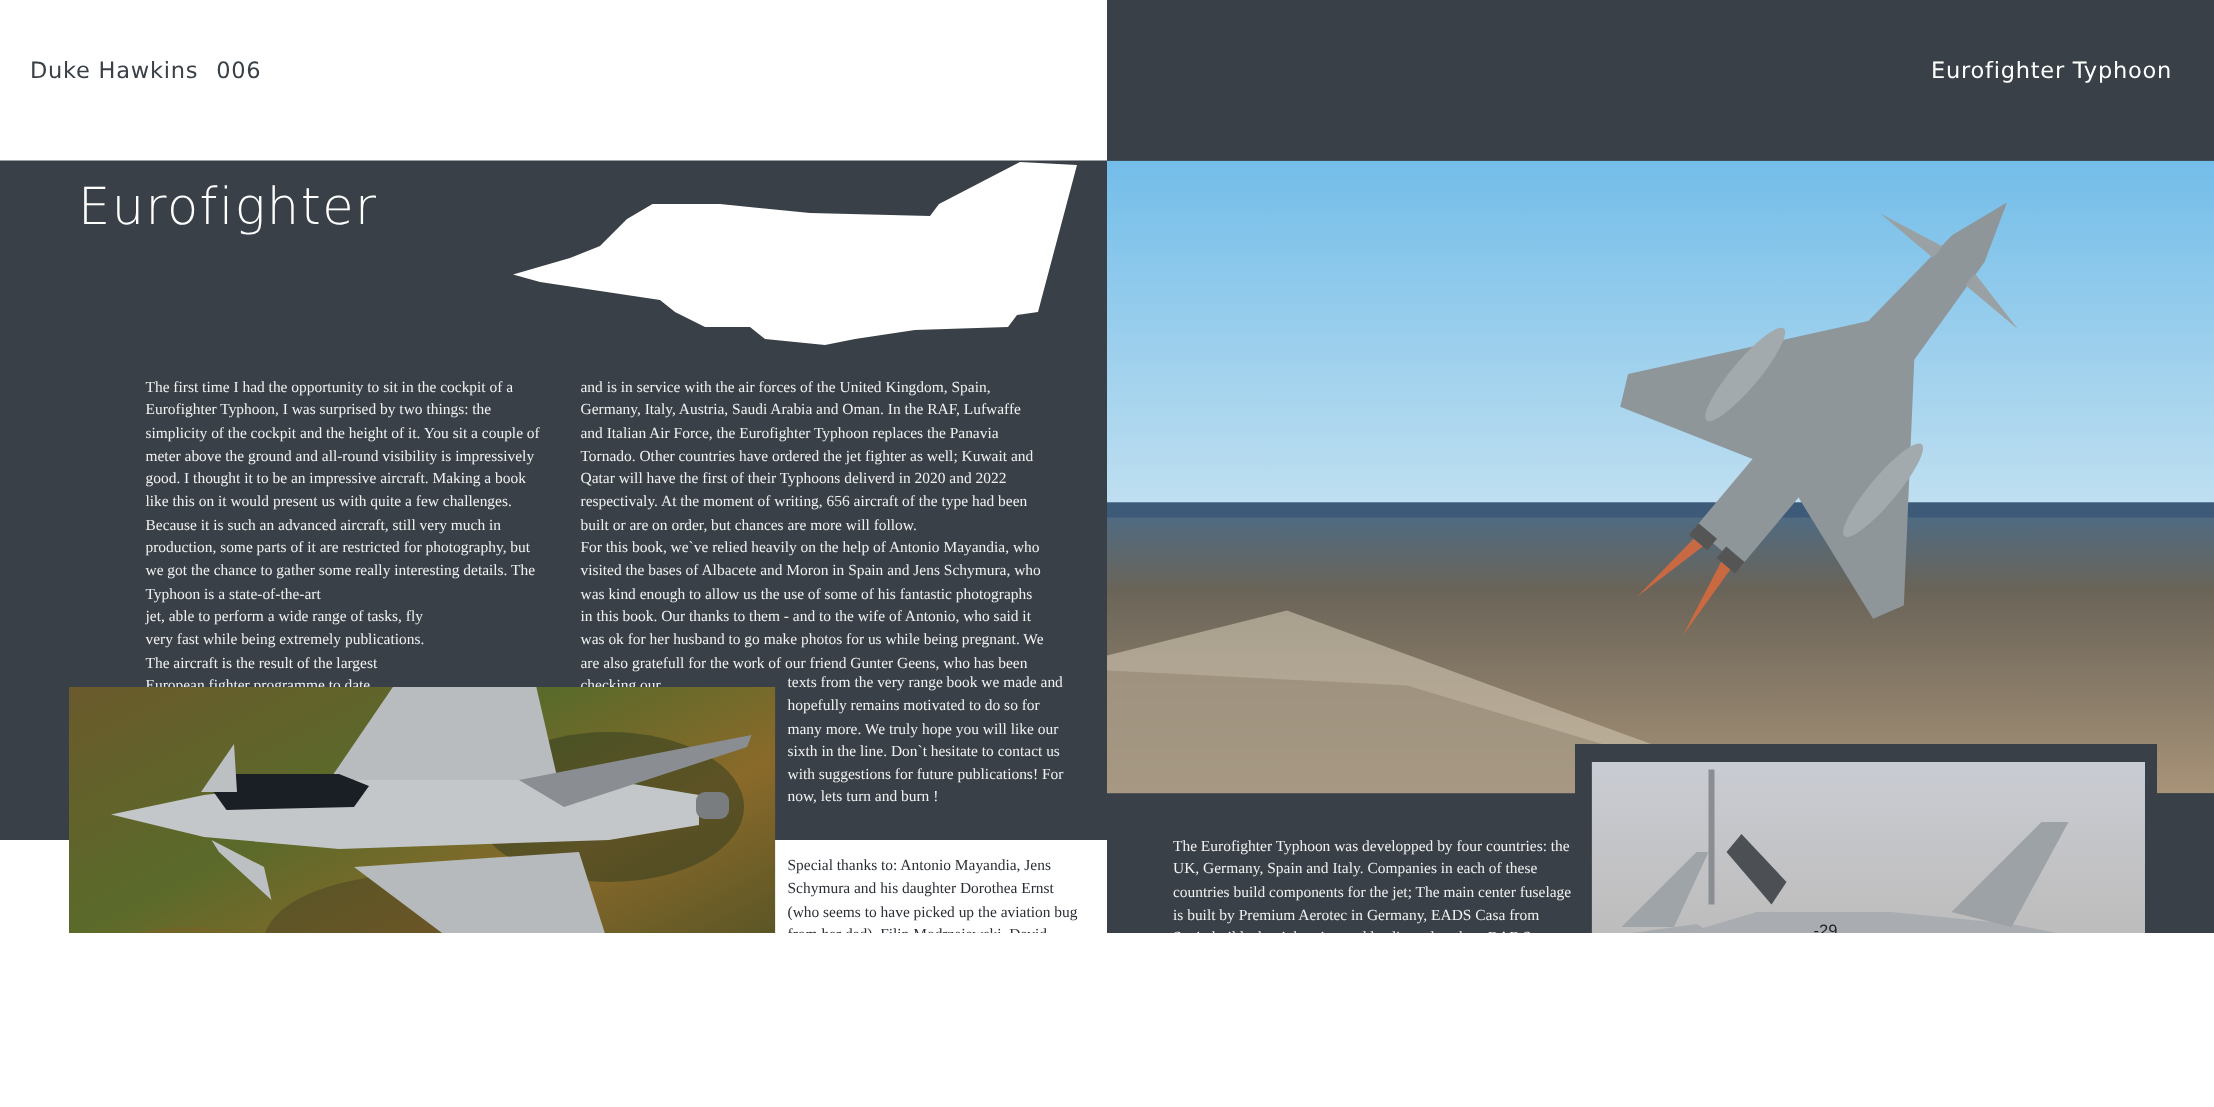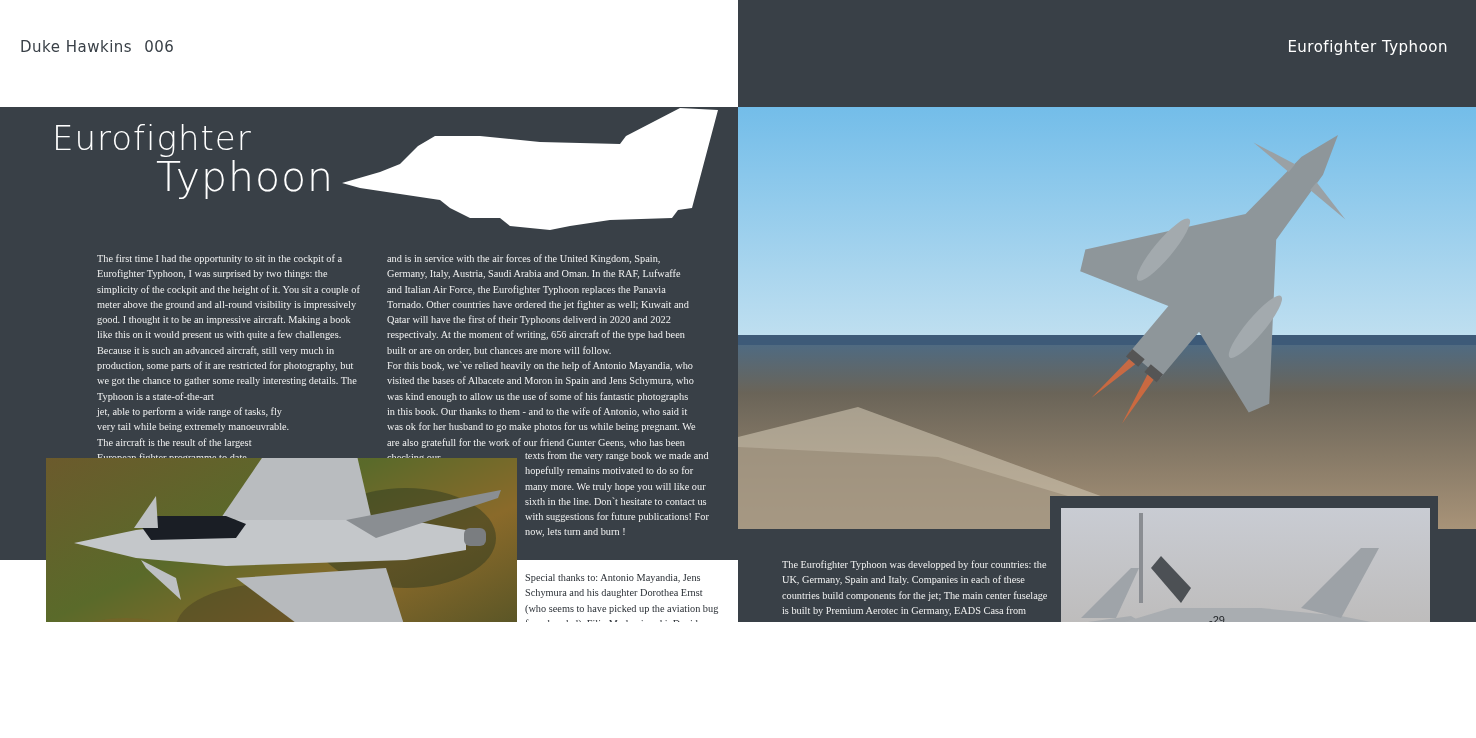--- a/index.html
+++ b/index.html
@@ -42,30 +42,29 @@
 <body>
 
 <div class="page page-left">
   <div class="header-text hdr-left">
     <span>Duke Hawkins</span><span class="num">006</span>
   </div>
 
   <div class="dark-band"></div>
 
   <div class="title title-1">Eurofighter</div>
-  <div class="title title-2">Typhoon</div>
 
   <svg class="silhouette" style="left:340px;top:108px" width="380" height="125" viewBox="0 0 380 125">
     <path fill="#fff" d="M2,75 L40,64 L60,56 L78,38 L95,28 L140,28 L200,34 L280,36 L286,28 L340,0 L378,2 L352,100 L338,102 L332,110 L270,112 L230,118 L210,122 L170,118 L160,110 L130,110 L110,100 L100,92 L60,86 L20,80 Z"></path>
   </svg>
 
   <div class="body-text white" style="left:97px;top:251px;width:265px;">
     <p>The first time I had the opportunity to sit in the cockpit of a Eurofighter Typhoon, I was surprised by two things: the simplicity of the cockpit and the height of it. You sit a couple of meter above the ground and all-round visibility is impressively good. I thought it to be an impressive aircraft. Making a book like this on it would present us with quite a few challenges. Because it is such an advanced aircraft, still very much in production, some parts of it are restricted for photography, but we got the chance to gather some really interesting details. The Typhoon is a state-of-the-art</p>
     <p>jet, able to perform a wide range of tasks, fly</p>
-    <p>very tail while being extremely manoeuvrable.</p>
+    <p>very fast while being extremely publications.</p>
     <p>The aircraft is the result of the largest</p>
     <p>European fighter programme to date</p>
   </div>
 
   <div class="body-text white" style="left:387px;top:251px;width:310px;">
     <p>and is in service with the air forces of the United Kingdom, Spain, Germany, Italy, Austria, Saudi Arabia and Oman. In the RAF, Lufwaffe and Italian Air Force, the Eurofighter Typhoon replaces the Panavia Tornado. Other countries have ordered the jet fighter as well; Kuwait and Qatar will have the first of their Typhoons deliverd in 2020 and 2022 respectivaly. At the moment of writing, 656 aircraft of the type had been built or are on order, but chances are more will follow.</p>
     <p>For this book, we`ve relied heavily on the help of Antonio Mayandia, who visited the bases of Albacete and Moron in Spain and Jens Schymura, who was kind enough to allow us the use of some of his fantastic photographs in this book. Our thanks to them - and to the wife of Antonio, who said it was ok for her husband to go make photos for us while being pregnant. We are also gratefull for the work of our friend Gunter Geens, who has been checking our</p>
   </div>
   <div class="body-text white" style="left:525px;top:448px;width:190px;">
     <p>texts from the very range book we made and hopefully remains motivated to do so for many more. We truly hope you will like our sixth in the line. Don`t hesitate to contact us with suggestions for future publications! For now, lets turn and burn !</p>

